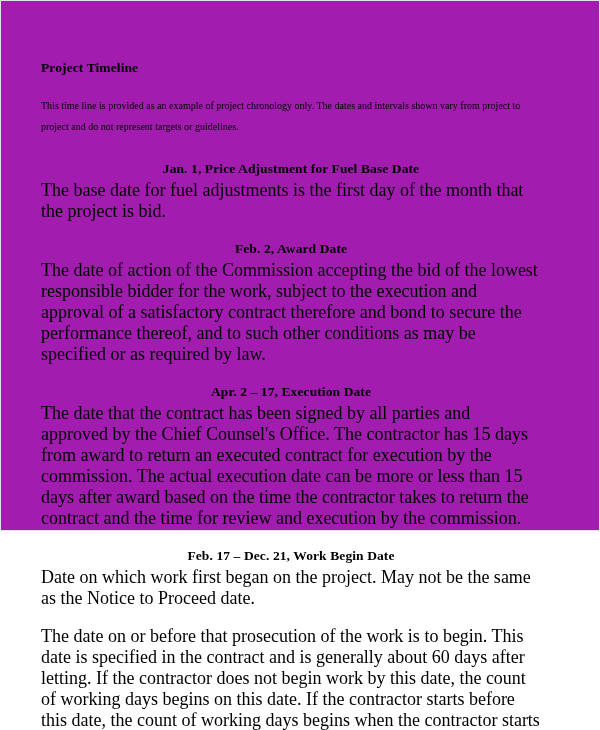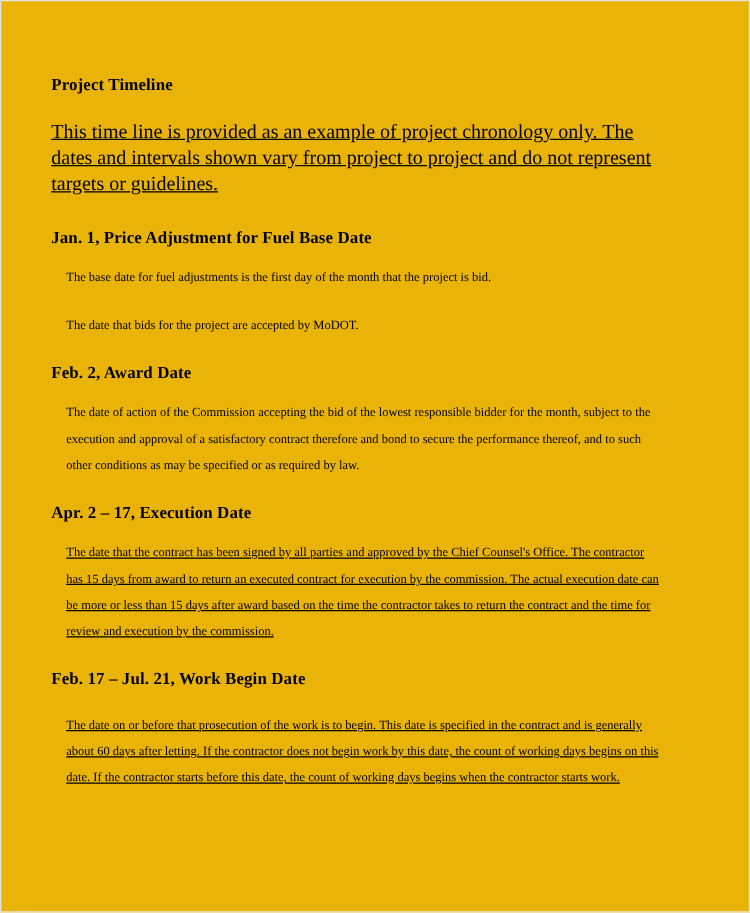--- a/index.html
+++ b/index.html
@@ -11,91 +11,91 @@
   body {
     width: 600px;
     height: 730px;
     overflow: hidden;
     font-family: "Liberation Serif", "DejaVu Serif", serif;
     color: #000000;
   }
   .page {
     box-sizing: border-box;
     width: 600px;
-    height: 730px;
-    background: #eab308;
+    height: 531px;
+    background: #a21caf;
     border: 1px solid #e3e3e3;
     padding: 58px 58px 0 40px;
     position: relative;
   }
   .doc-title {
     font-size: 13.5px;
     font-weight: bold;
     line-height: 18px;
     margin: 0 0 18px 0;
     letter-spacing: 0.1px;
   }
   .intro {
-    font-size: 16px;
+    font-size: 10px;
     line-height: 21px;
     margin: 0 0 22px 0;
     max-width: 505px;
-    text-decoration: underline;
   }
   .section {
     margin: 0 0 17px 0;
   }
   .section:last-child {
     margin-bottom: 0;
   }
   .section-heading {
     font-size: 13.5px;
     font-weight: bold;
     line-height: 20px;
     margin: 0 0 1px 0;
     letter-spacing: 0.1px;
+    text-align: center;
   }
   .section-body {
-    font-size: 10px;
+    font-size: 18px;
     line-height: 21px;
-    margin: 12px;
+    margin: 0;
     max-width: 505px;
   }
   .w-narrow { max-width: 497px; }
-  .w-wide   { max-width: 508px; text-decoration: underline; }
+  .w-wide   { max-width: 508px; }
 </style>
 </head>
 <body>
 
 <div class="page">
 
   <h1 class="doc-title">Project Timeline</h1>
 
   <p class="intro">This time line is provided as an example of project chronology only. The dates and intervals shown vary from project to project and do not represent targets or guidelines.</p>
 
   <div class="section">
     <div class="section-heading">Jan. 1, Price Adjustment for Fuel Base Date</div>
     <p class="section-body">The base date for fuel adjustments is the first day of the month that the project is bid.</p>
   </div>
 
   <div class="section">
-    <p class="section-body">The date that bids for the project are accepted by MoDOT.</p>
   </div>
 
   <div class="section">
     <div class="section-heading">Feb. 2, Award Date</div>
-    <p class="section-body w-narrow">The date of action of the Commission accepting the bid of the lowest responsible bidder for the month, subject to the execution and approval of a satisfactory contract therefore and bond to secure the performance thereof, and to such other conditions as may be specified or as required by law.</p>
+    <p class="section-body w-narrow">The date of action of the Commission accepting the bid of the lowest responsible bidder for the work, subject to the execution and approval of a satisfactory contract therefore and bond to secure the performance thereof, and to such other conditions as may be specified or as required by law.</p>
   </div>
 
   <div class="section">
     <div class="section-heading">Apr. 2 – 17, Execution Date</div>
     <p class="section-body w-wide">The date that the contract has been signed by all parties and approved by the Chief Counsel's Office. The contractor has 15 days from award to return an executed contract for execution by the commission. The actual execution date can be more or less than 15 days after award based on the time the contractor takes to return the contract and the time for review and execution by the commission.</p>
   </div>
 
   <div class="section">
-    <div class="section-heading">Feb. 17 – Jul. 21, Work Begin Date</div>
+    <div class="section-heading">Feb. 17 – Dec. 21, Work Begin Date</div>
+    <p class="section-body w-narrow">Date on which work first began on the project. May not be the same as the Notice to Proceed date.</p>
   </div>
 
   <div class="section">
     <p class="section-body w-wide">The date on or before that prosecution of the work is to begin. This date is specified in the contract and is generally about 60 days after letting. If the contractor does not begin work by this date, the count of working days begins on this date. If the contractor starts before this date, the count of working days begins when the contractor starts work.</p>
   </div>
 
 </div>
 
 </body></html>

